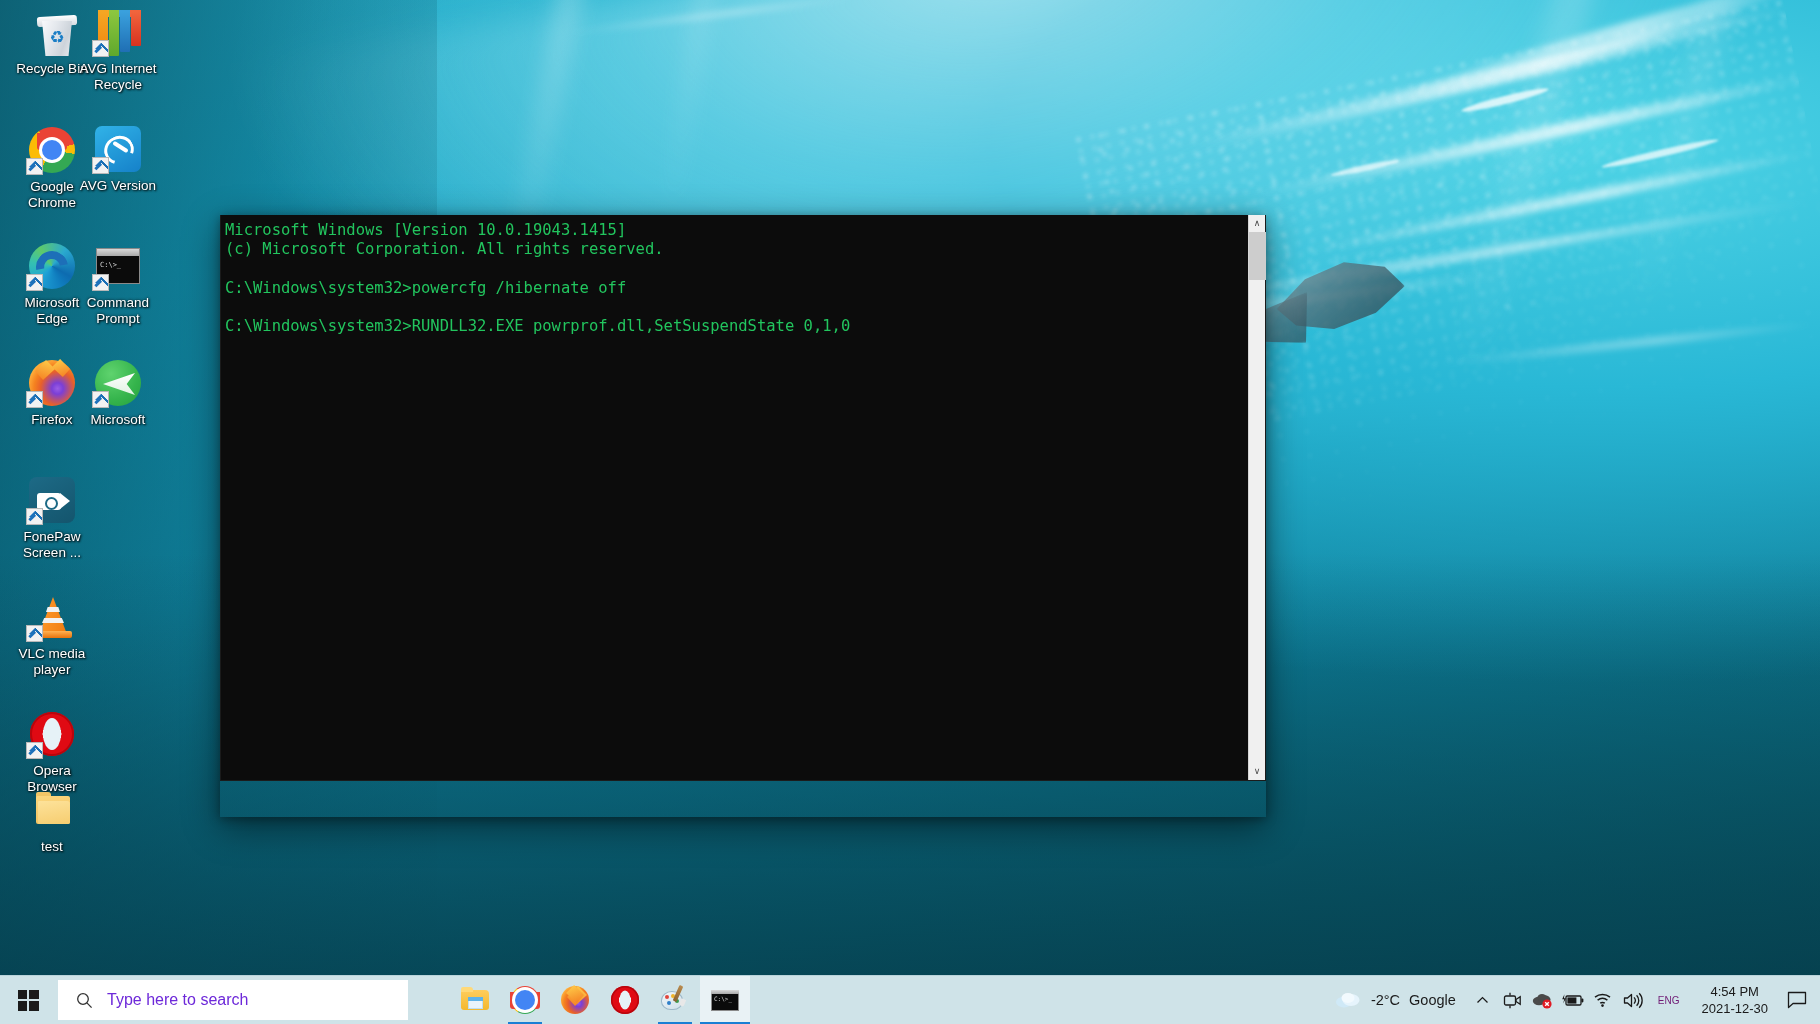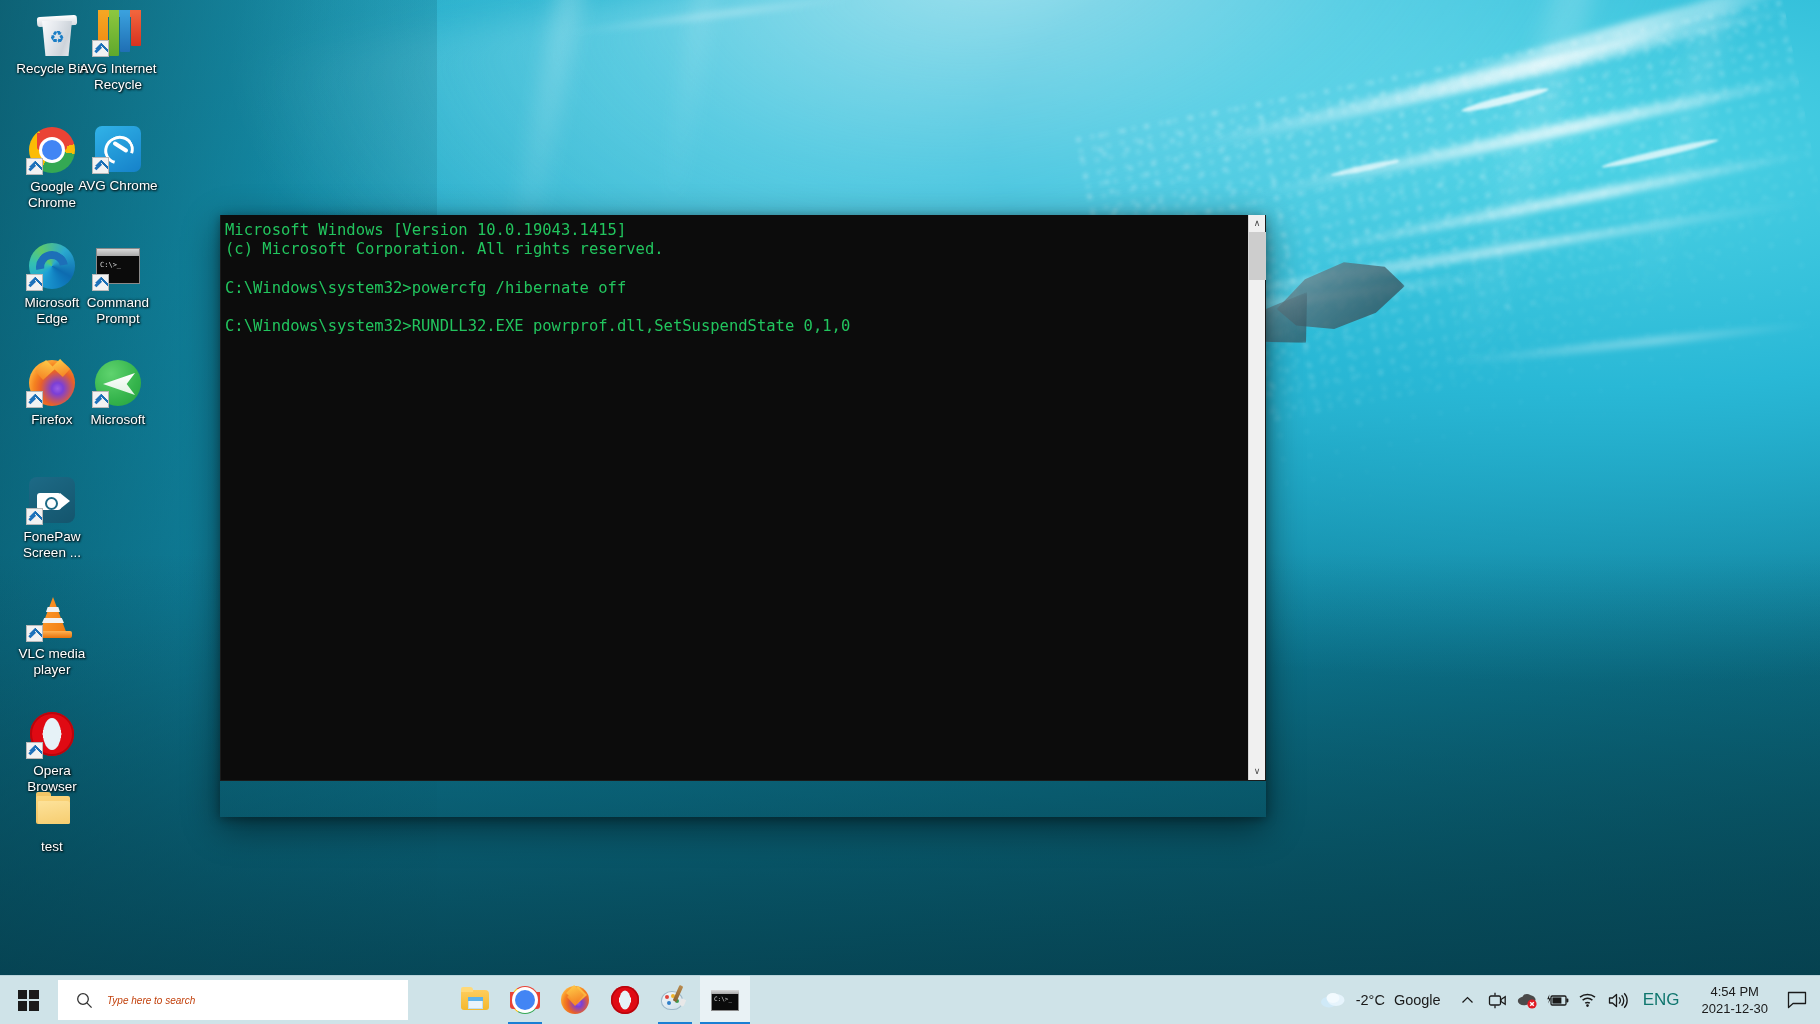--- a/index.html
+++ b/index.html
@@ -267,36 +267,36 @@
     background:#cfe3e8; display:flex; align-items:center;
     border-top:1px solid #b9d3da;
   }
   #start-button { width:56px;height:49px;display:flex;align-items:center;justify-content:center; }
   .winlogo { width:21px;height:21px;display:grid;grid-template-columns:1fr 1fr;grid-template-rows:1fr 1fr;gap:2.4px;}
   .winlogo span{background:#1b1b1b;}
   #search-box {
     width:350px;height:40px;background:#ffffff;display:flex;align-items:center;
     margin-left:2px; padding-left:18px; gap:14px;
   }
-  #search-box .ph { font-size:10px; color:#c2410c;font-style:italic; }
+  #search-box .ph { font-size:16px; color:#6d28d9; }
   #taskbar-apps { display:flex; align-items:center; margin-left:42px; height:49px; }
   .tb-app {
     width:50px;height:49px;display:flex;align-items:center;justify-content:center;
     position:relative;
   }
   .tb-app.active { background:rgba(255,255,255,0.55); }
   .tb-app .underline { position:absolute; left:8px; right:8px; bottom:0; height:3px; background:#1a7fd4; }
   .tb-app.active .underline { left:0; right:0; height:3px; background:#1a7fd4; }
   .tb-ic { width:28px;height:28px;position:relative; }
 
   #tray { margin-left:auto; display:flex; align-items:center; height:49px; padding-right:6px; }
   #weather { display:flex;align-items:center;gap:9px; padding:0 12px; height:49px; }
   #weather .wtxt { font-size:14.5px;color:#1a1a1a; }
   .tray-ic { width:30px;height:49px;display:flex;align-items:center;justify-content:center; }
-  #lang { font-size:17px;color:#0f766e;padding:0 10px; height:49px; display:flex;align-items:center;}
+  #lang { font-size:10px;color:#701a75;padding:0 10px; height:49px; display:flex;align-items:center;}
   #clock { text-align:center; font-size:13px;color:#1a1a1a;line-height:17px; padding:12px 12px; height:49px;
            display:flex;flex-direction:column;justify-content:center; }
   #notif { width:34px;height:49px;display:flex;align-items:center;justify-content:center; }
 </style>
 </head>
 <body>
 
 <div id="wallpaper">
   <div class="wp-base"></div>
   <div class="wp-surfglow"></div>
@@ -386,21 +386,21 @@
   <div class="dicon" style="left:74px;top:125px;">
     <div class="glyphbox">
       <div class="ic-tuneup">
           <div class="ring"></div>
           <div class="ndl"></div>
         </div>
       <div class="shortcut-arrow">
           <div class="sa-in"></div>
         </div>
     </div>
-    <span class="lbl">AVG Chrome</span>
+    <span class="lbl">AVG Version</span>
   </div>
 
   <div class="dicon" style="left:8px;top:242px;">
     <div class="glyphbox">
       <div class="ic-edge">
           <div class="swirl"></div>
         </div>
       <div class="shortcut-arrow">
           <div class="sa-in"></div>
         </div>

